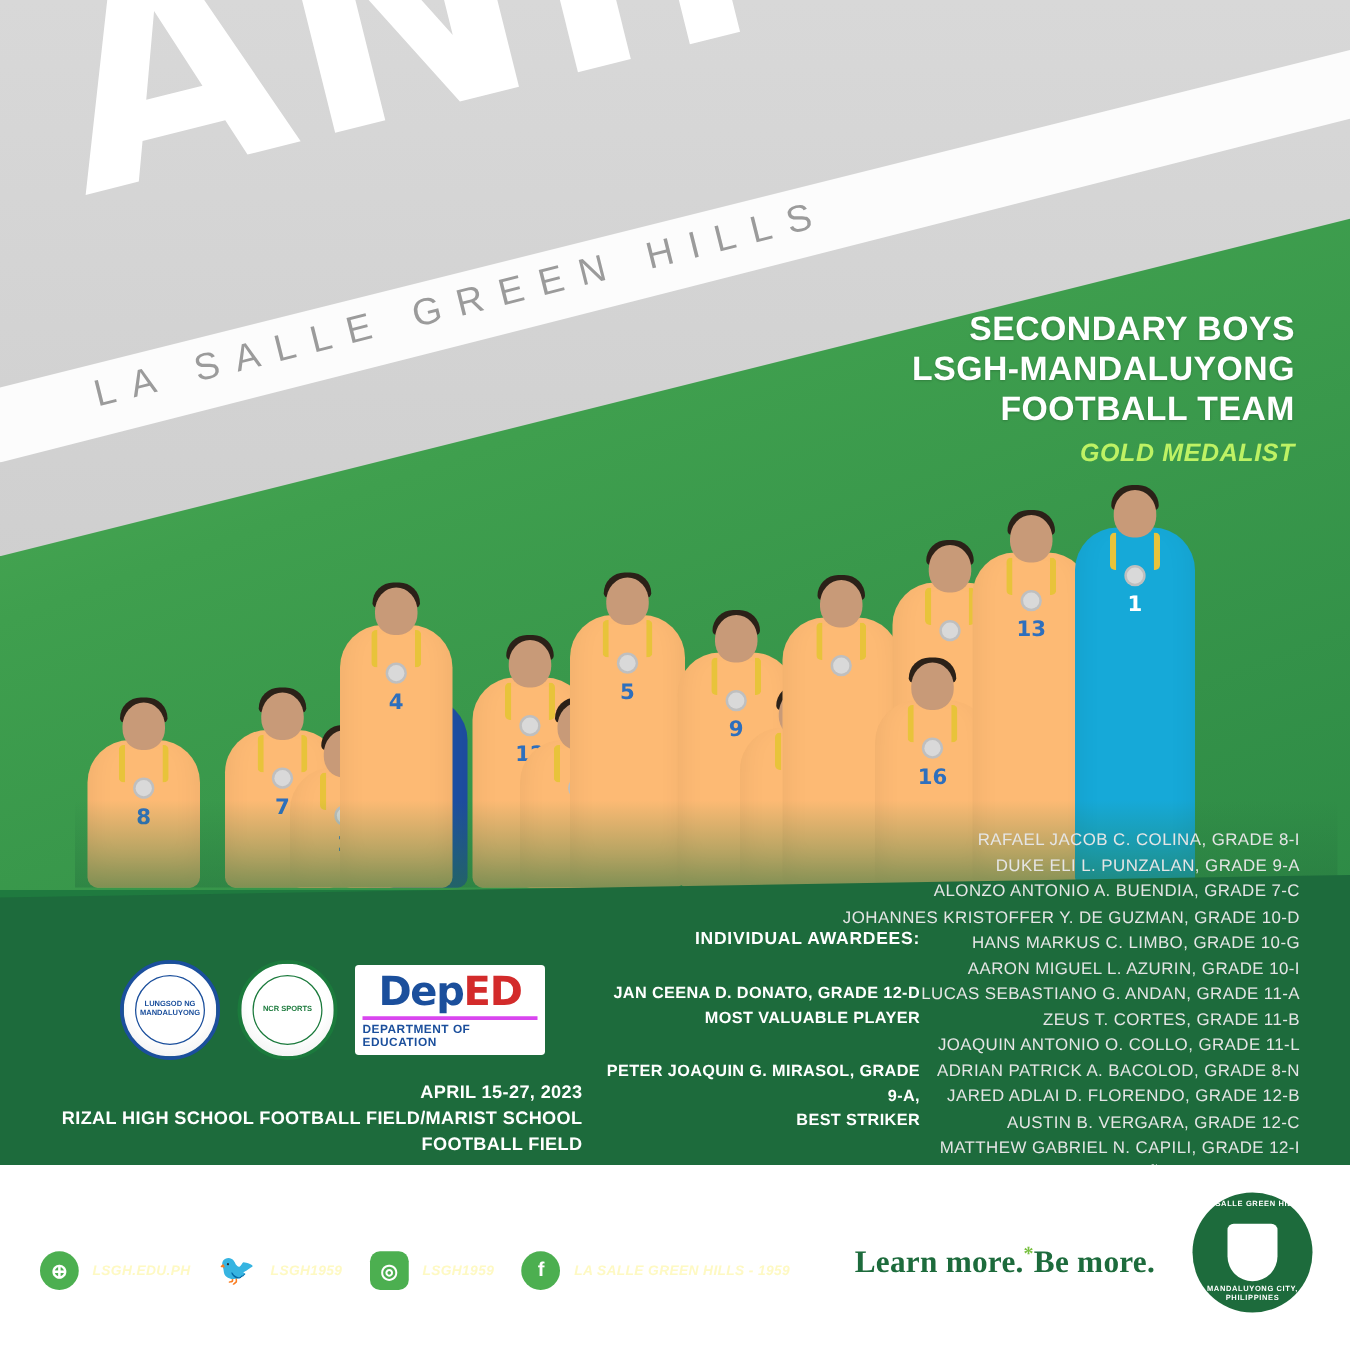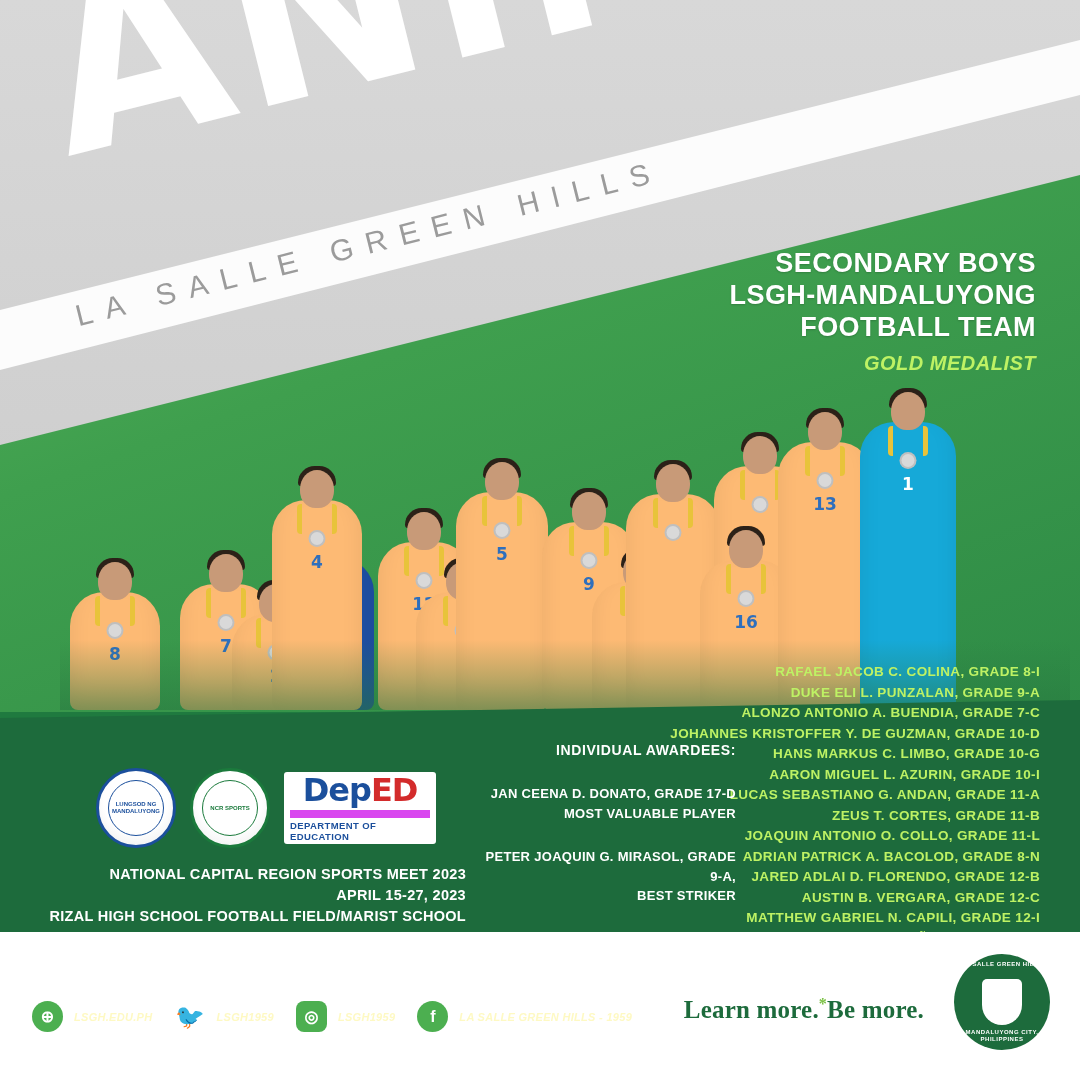--- a/index.html
+++ b/index.html
@@ -132,23 +132,23 @@
   }
   .photo-fade {
     position: absolute; left: 0; bottom: 0; width: 1010px; height: 70px;
     background: linear-gradient(180deg, rgba(46,139,70,0) 0%, rgba(40,120,64,.55) 100%);
   }
 
   
   .roster {
     position: absolute; right: 40px; top: 662px;
     text-align: right;
-    color: #bef264;
+    color: #e5e5e5;
     font-size: 13.5px;
-    font-weight: 700;
+    font-weight: 400;
     line-height: 1.52;
     letter-spacing: .35px;
   }
 
   
   .awardees {
     position: absolute; left: 470px; top: 742px; width: 266px;
     text-align: right;
     color: #ffffff;
   }
@@ -183,21 +183,21 @@
     display: flex; flex-direction: column; align-items: center; justify-content: center;
     padding: 22px 6px;
   }
   .deped .dep-word {
     font-family: "DejaVu Sans", sans-serif;
     font-size: 32px; font-weight: 700; color: #1b4f9c; line-height: 1; letter-spacing: -1px;
   }
   .deped .dep-word i { color: #d32b2b; font-style: normal; }
   .deped .dep-sub {
     margin-top: 4px; font-size: 9.5px; font-weight: 700; color: #1b4f9c;
-    letter-spacing: .4px; border-top: 8px solid #d946ef; padding-top: 2px;
+    letter-spacing: .4px; border-top: 3px solid #d946ef; padding-top: 2px;
   }
   .event-info {
     position: absolute; left: 28px; top: 864px; width: 438px;
     text-align: right; color: #ffffff; font-weight: 700;
     font-size: 14.5px; line-height: 1.45; letter-spacing: .3px;
   }
 
   
   .footer-items {
     position: absolute; left: 32px; bottom: 48px; display: flex; align-items: center; gap: 22px;
@@ -365,21 +365,21 @@
     <div>JARED ADLAI D. FLORENDO, GRADE 12-B</div>
     <div>AUSTIN B. VERGARA, GRADE 12-C</div>
     <div>MATTHEW GABRIEL N. CAPILI, GRADE 12-I</div>
     <div>DOMINIC MIGUEL D. CEÑIDO, GRADE 12-I</div>
     <div>PAOLO GABRIEL P. DELA CRUZ, GRADE 12-I</div>
   </div>
 
   <div class="awardees">
     <h3>INDIVIDUAL AWARDEES:</h3>
     <div class="award">
-      <div>JAN CEENA D. DONATO, GRADE 17-D</div>
+      <div>JAN CEENA D. DONATO, GRADE 12-D</div>
       <div>MOST VALUABLE PLAYER</div>
     </div>
     <div class="award">
       <div>PETER JOAQUIN G. MIRASOL, GRADE 9-A,</div>
       <div>BEST STRIKER</div>
     </div>
     <div class="award">
       <div>ENRIQUE SANTINO F. SUNICO, GRADE 8-H</div>
       <div>BEST GOALKEEPER</div>
     </div>
@@ -396,21 +396,20 @@
     </div>
     <div class="deped">
       <div class="dep-word">
         <span>Dep</span><i>ED</i>
       </div>
       <div class="dep-sub">DEPARTMENT OF EDUCATION</div>
     </div>
   </div>
 
   <div class="event-info">
-    <div>NATIONAL CAPITAL REGION SPORTS MEET 2023</div>
     <div>APRIL 15-27, 2023</div>
     <div>RIZAL HIGH SCHOOL FOOTBALL FIELD/MARIST SCHOOL FOOTBALL FIELD</div>
   </div>
 
   <div class="bg-footer"></div>
 
   <div class="footer-items">
     <div class="f-item">
       <span class="f-ico">⊕</span>
       <span class="f-label">LSGH.EDU.PH</span>

